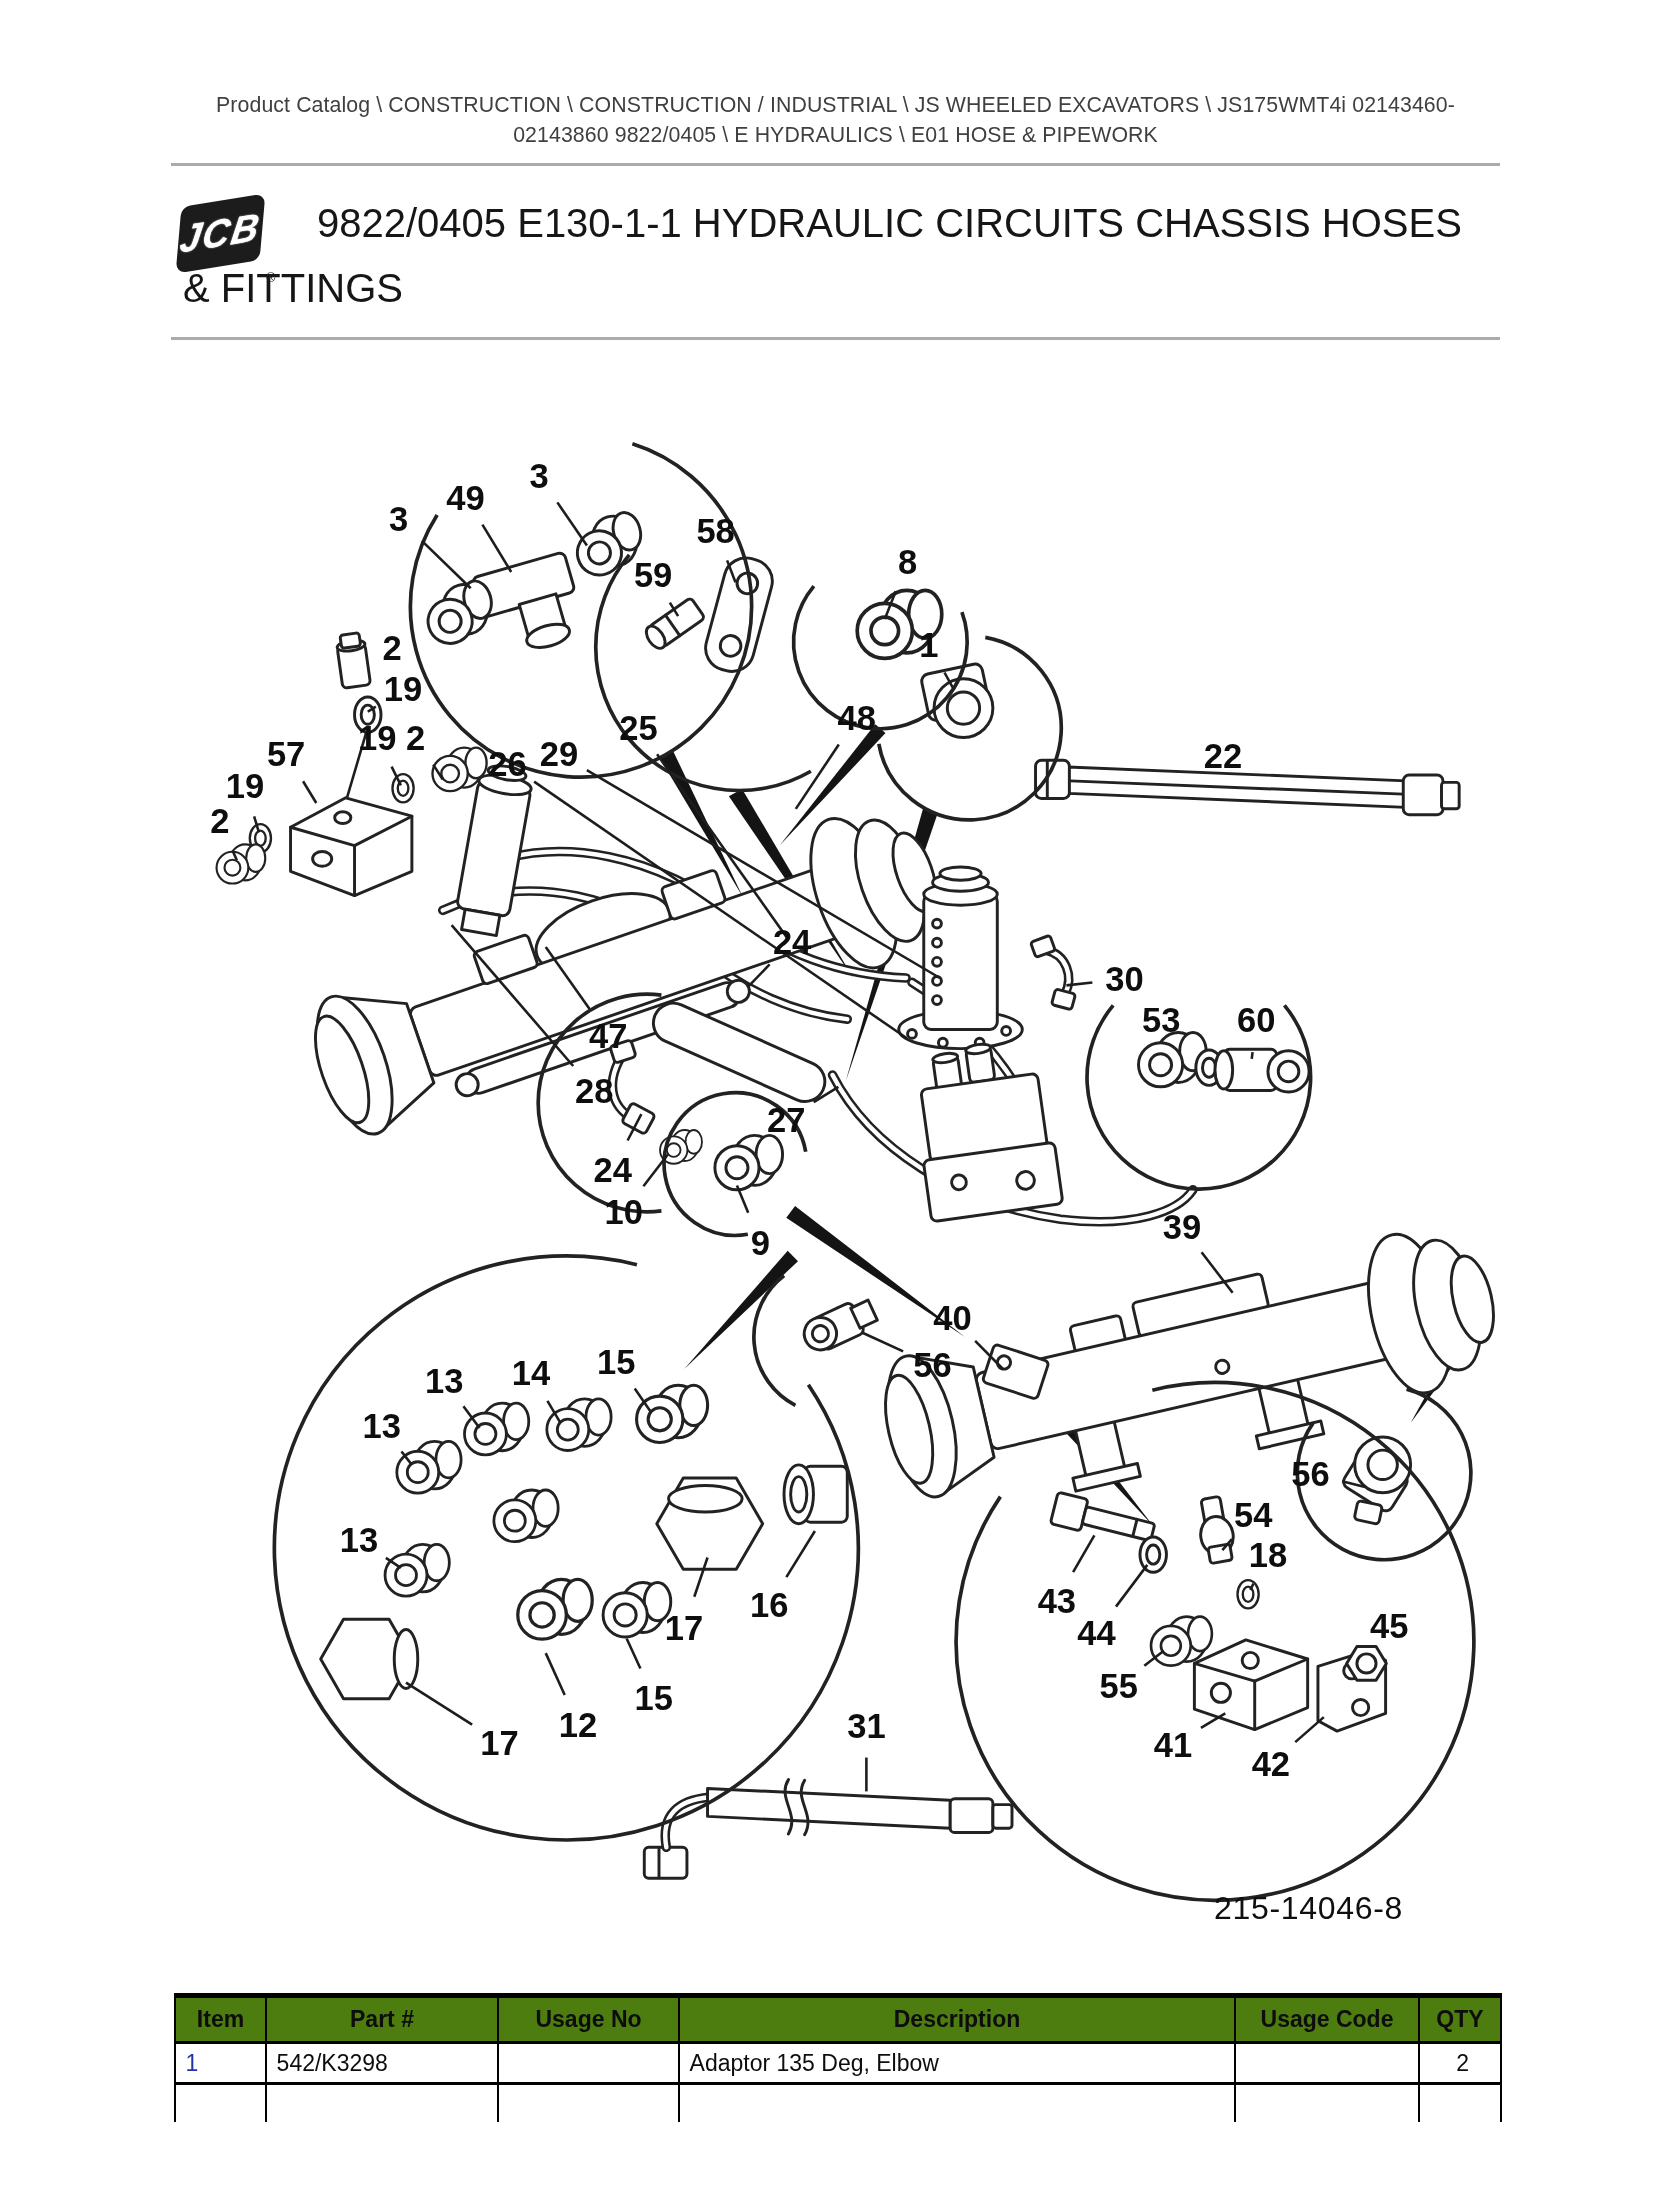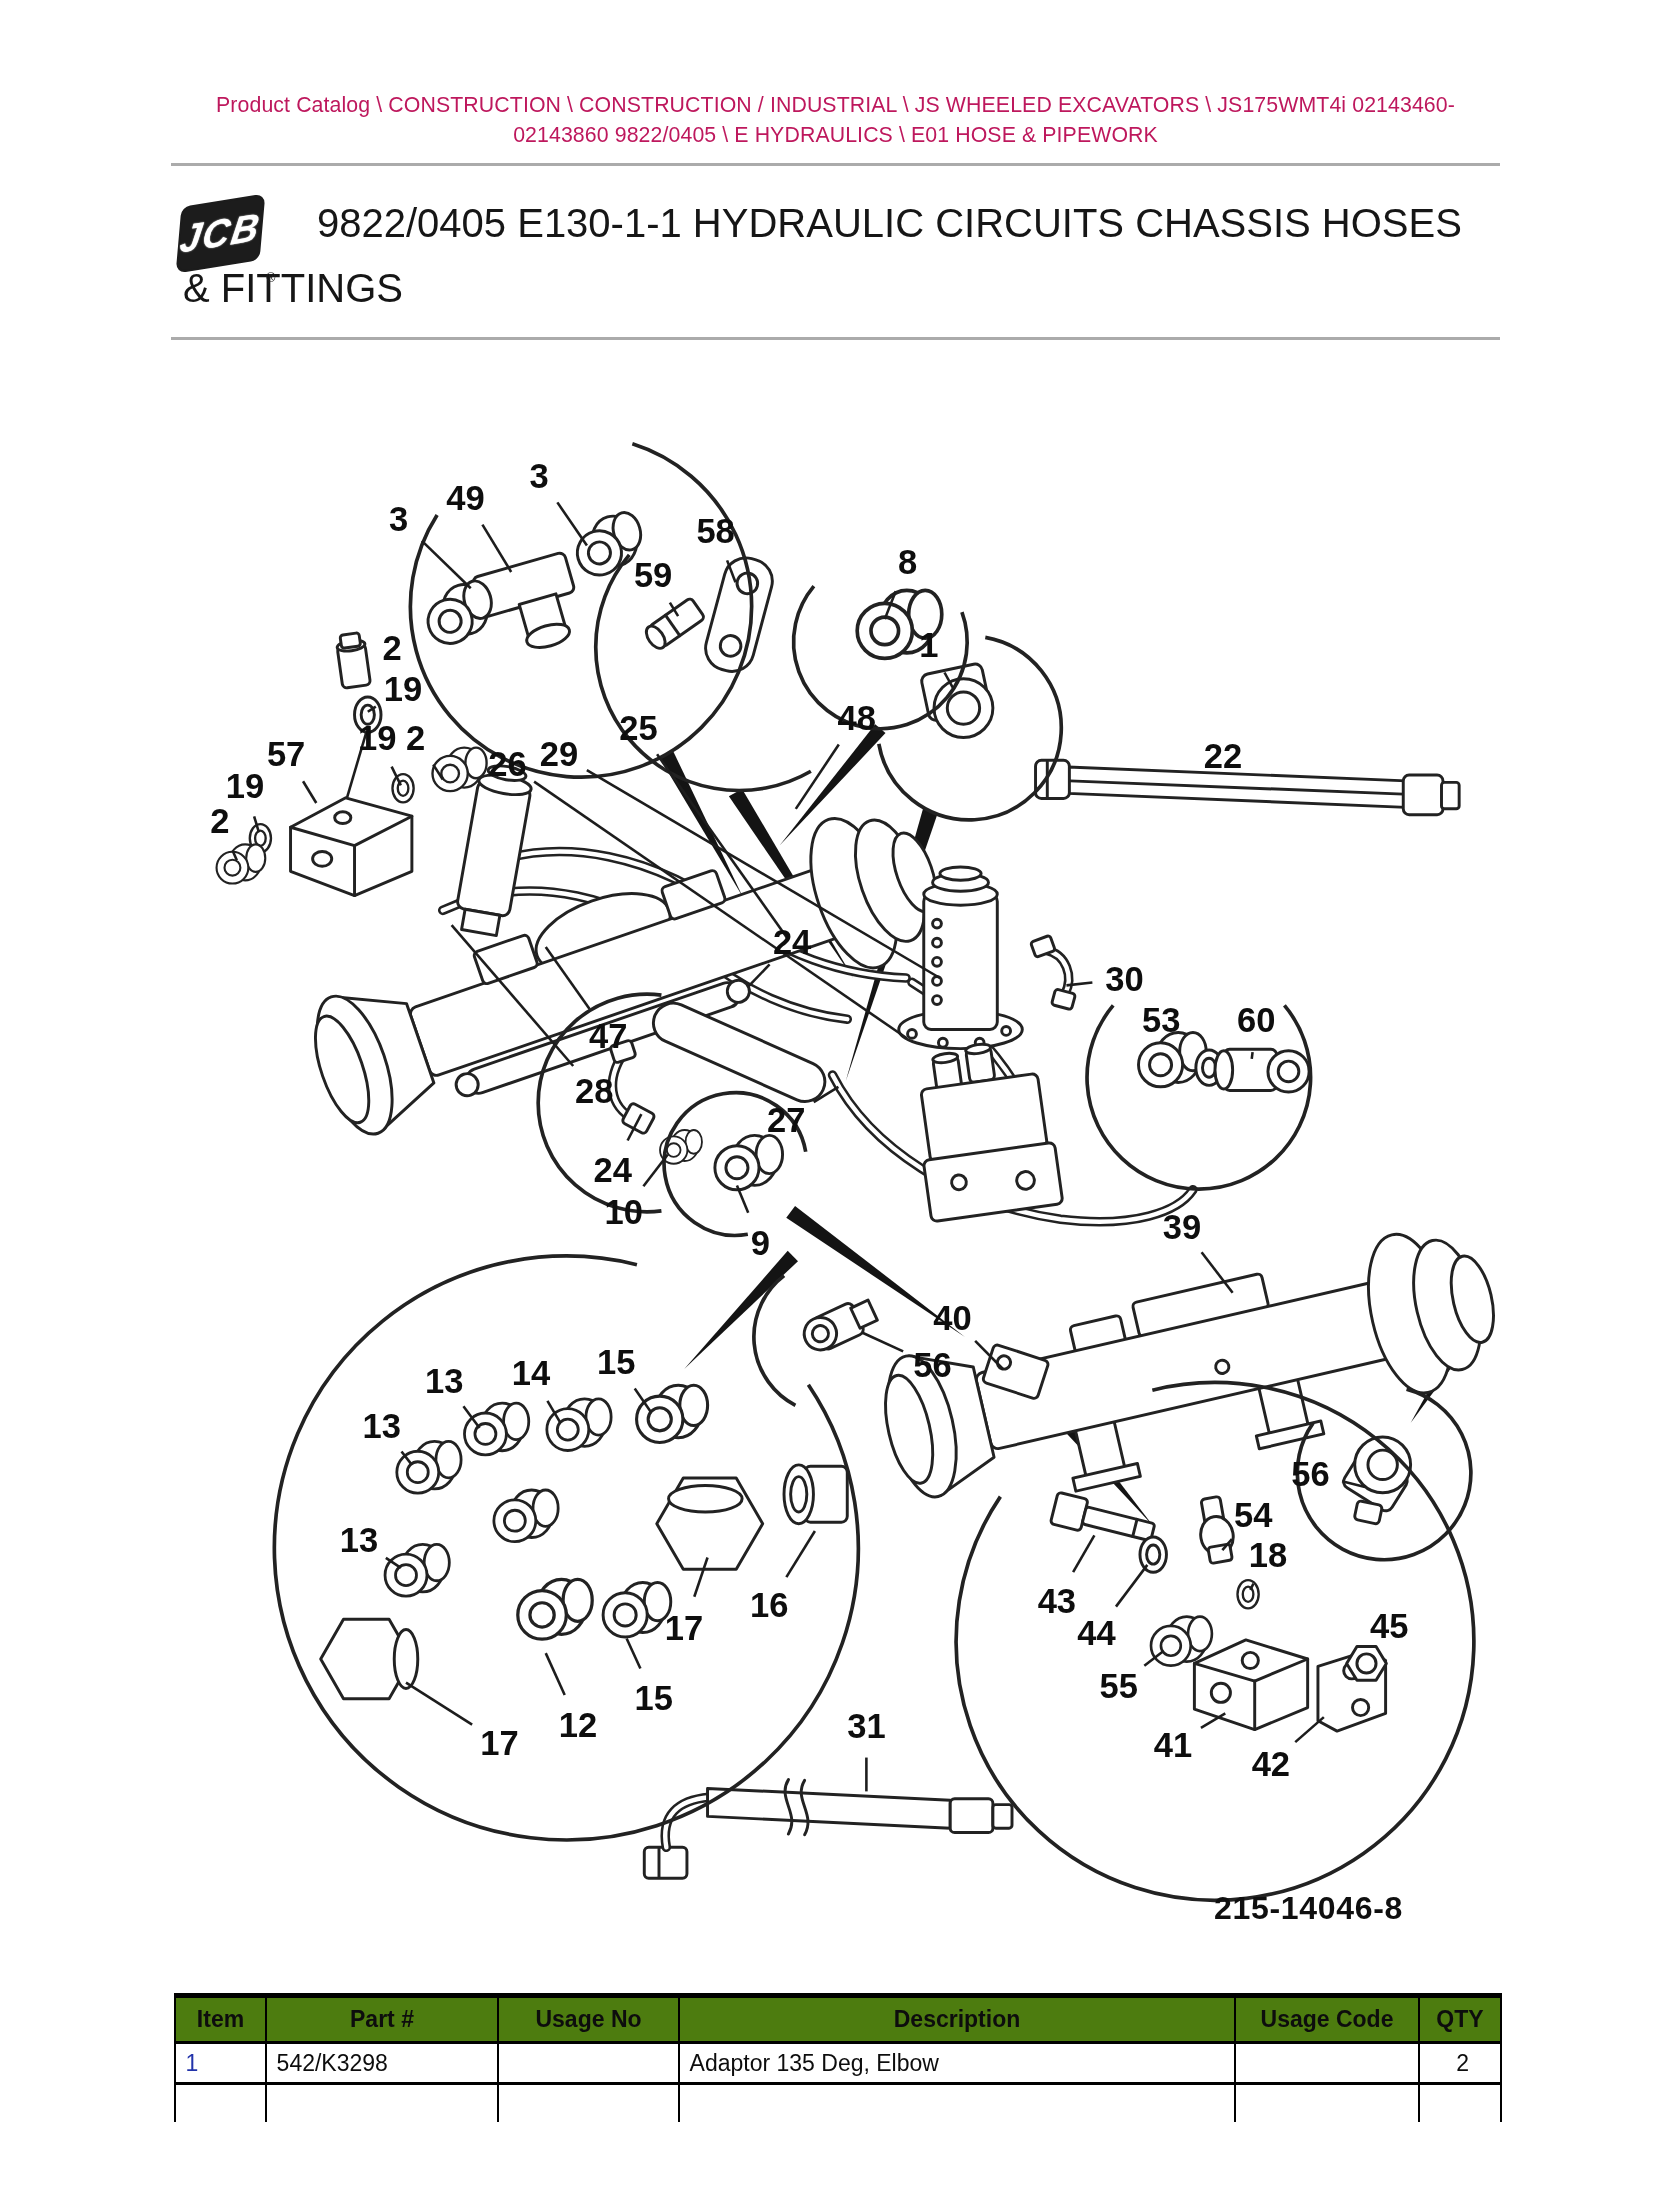--- a/index.html
+++ b/index.html
@@ -3,21 +3,21 @@
 <meta charset="utf-8">
 <style>
   html,body{margin:0;padding:0;background:#ffffff;}
   body{
     width:1671px;height:2205px;position:relative;overflow:hidden;
     font-family:"Liberation Sans",sans-serif;color:#1a1a1a;
   }
   
   .breadcrumb{
     padding-top:90px;width:1331px;margin:0 auto;text-align:center;
-    font-size:21.3px;line-height:30px;color:#be185d;letter-spacing:0.1px;
+    font-size:21.3px;line-height:30px;color:#404040;letter-spacing:0.1px;
   }
   .rule{height:2.9px;background:#ababab;border:none;width:1329px;margin:13.2px 0 0 171px;}
   .title-wrap{position:relative;margin:25px 0 0 171px;width:1324px;}
   .jcb-logo{position:absolute;left:1.5px;top:7.4px;width:100px;height:85px;}
   .jcb-inner{
     width:85px;height:65px;background:#1c1c1c;border:2.2px solid #1c1c1c;
     transform:rotate(-9deg) skewX(-14deg);border-radius:8.8px 10.3px 8.8px 10.3px;
     display:flex;align-items:center;justify-content:center;box-sizing:border-box;
     margin-left:5.9px;margin-top:2.9px;
   }
@@ -38,21 +38,21 @@
   .lnf{stroke:#222;stroke-width:4;fill:none;stroke-linejoin:round;stroke-linecap:round;}
   .pipe-o{fill:none;stroke:#222;stroke-width:13;stroke-linecap:round;}
   .pipe-i{fill:none;stroke:#fff;stroke-width:6;stroke-linecap:round;}
   .wedge{fill:#141414;stroke:none;}
   .arc{fill:none;stroke:#222;stroke-width:5;}
   .leader{stroke:#1d1d1d;stroke-width:3.5;}
   text.callout{font-family:"Liberation Sans",sans-serif;font-size:47px;font-weight:700;fill:#0e0e0e;text-anchor:middle;}
   
   .drawing-number{
     position:absolute;left:1198px;top:1890px;width:221px;text-align:center;
-    font-size:32px;font-weight:700;color:#0f0f0f;letter-spacing:0.7px;
+    font-size:32px;font-weight:400;color:#0f0f0f;letter-spacing:0.7px;
   }
   
   table.parts{
     position:absolute;top:1993px;left:174px;width:1326px;
     border-collapse:collapse;table-layout:fixed;font-size:23px;color:#0d0d0d;
     border-top:5.1px solid #000;
   }
   table.parts th{
     border:2.2px solid #000;border-bottom:3.7px solid #000;
     height:43px;font-weight:700;text-align:center;padding:0;background:#4d7c0f;

